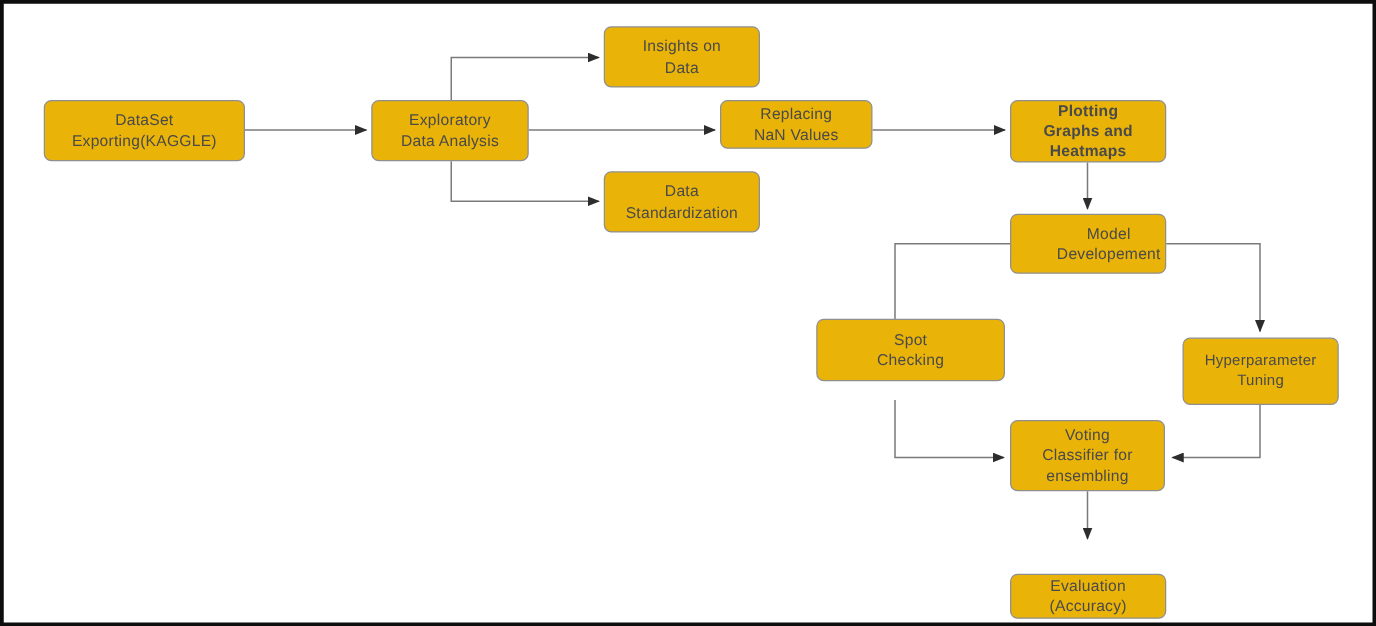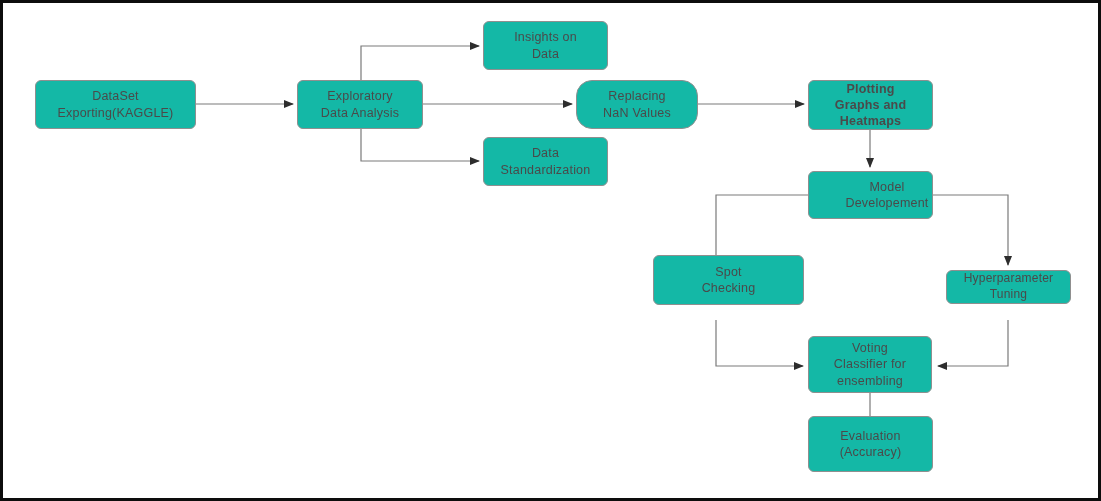--- a/index.html
+++ b/index.html
@@ -21,44 +21,44 @@
     position: absolute;
     left: 0;
     top: 0;
     width: 1101px;
     height: 501px;
     pointer-events: none;
   }
   .node {
     position: absolute;
     box-sizing: border-box;
-    background: #14b8a6;
+    background: #eab308;
     border: 1px solid #8f8f8f;
     border-radius: 6px;
     display: flex;
     align-items: center;
     justify-content: center;
     text-align: center;
     font-size: 12.5px;
     line-height: 1.3;
     color: #4a4a4a;
     white-space: pre-line;
     letter-spacing: 0.2px;
   }
   .n-dataset   { left: 32px;  top: 77px;  width: 161px; height: 49px; }
   .n-eda       { left: 294px; top: 77px;  width: 126px; height: 49px; }
   .n-insights  { left: 480px; top: 18px;  width: 125px; height: 49px; }
-  .n-replacing { left: 573px; top: 77px;  width: 122px; height: 49px; border-radius: 16px; }
+  .n-replacing { left: 573px; top: 77px;  width: 122px; height: 39px; }
   .n-datastd   { left: 480px; top: 134px; width: 125px; height: 49px; }
   .n-plotting  { left: 805px; top: 77px;  width: 125px; height: 50px; font-weight: bold; }
   .n-model     { left: 805px; top: 168px; width: 125px; height: 48px; padding-left: 33px; }
   .n-spot      { left: 650px; top: 252px; width: 151px; height: 50px; }
-  .n-hyper     { left: 943px; top: 267px; width: 125px; height: 34px; font-size: 12px; }
+  .n-hyper     { left: 943px; top: 267px; width: 125px; height: 54px; font-size: 12px; }
   .n-voting    { left: 805px; top: 333px; width: 124px; height: 57px; }
-  .n-eval      { left: 805px; top: 413px; width: 125px; height: 56px; }
+  .n-eval      { left: 805px; top: 456px; width: 125px; height: 36px; }
 </style>
 </head>
 <body>
 
 <div class="canvas">
 
   <svg class="edges" viewBox="0 0 1101 501" xmlns="http://www.w3.org/2000/svg">
     <defs>
       <marker id="arrow" markerWidth="10" markerHeight="8" refX="9" refY="4" orient="auto" markerUnits="userSpaceOnUse">
         <path d="M0,0 L10,4 L0,8 Z" fill="#2d2d2d"></path>

